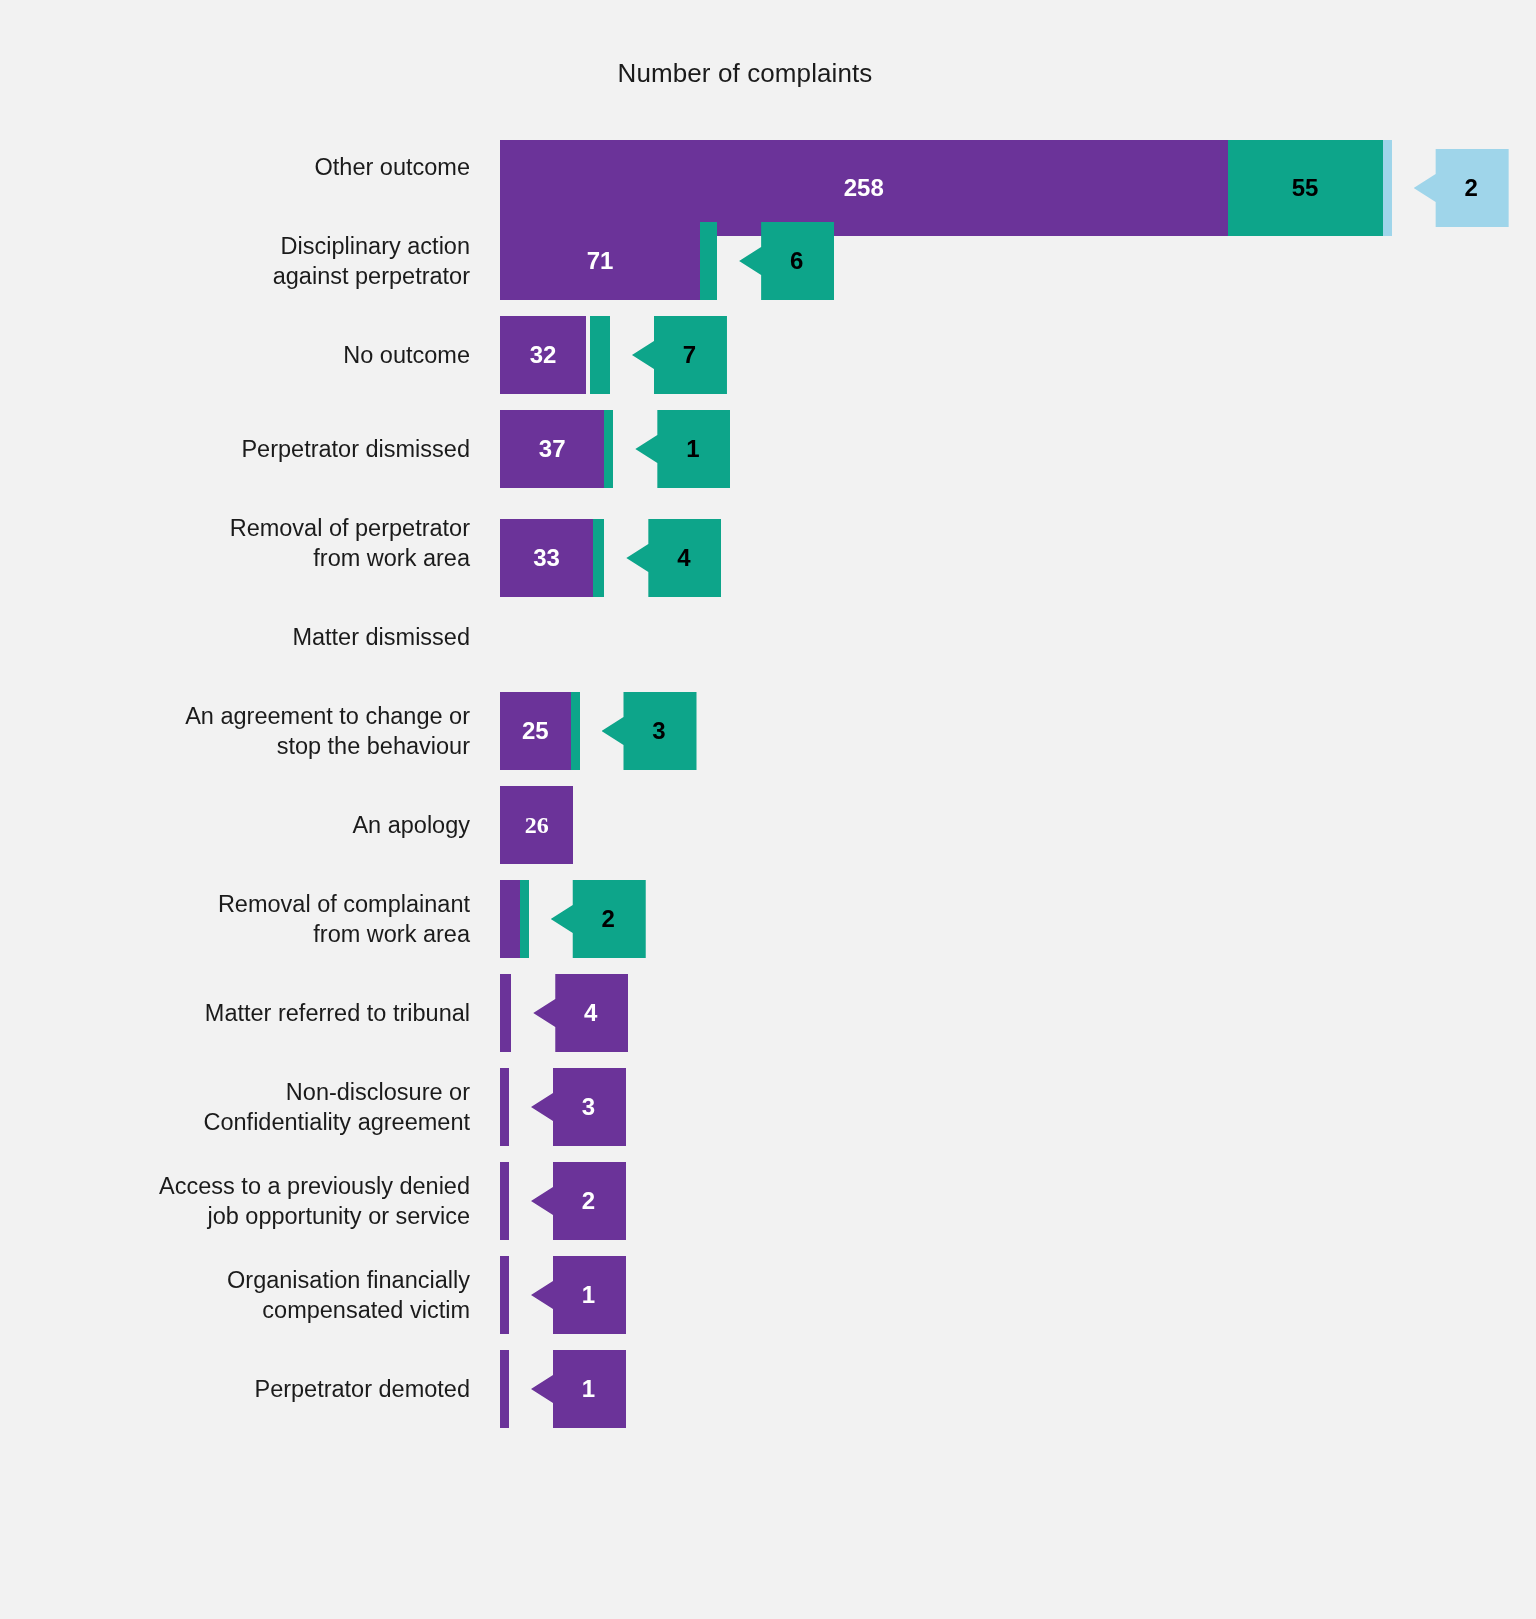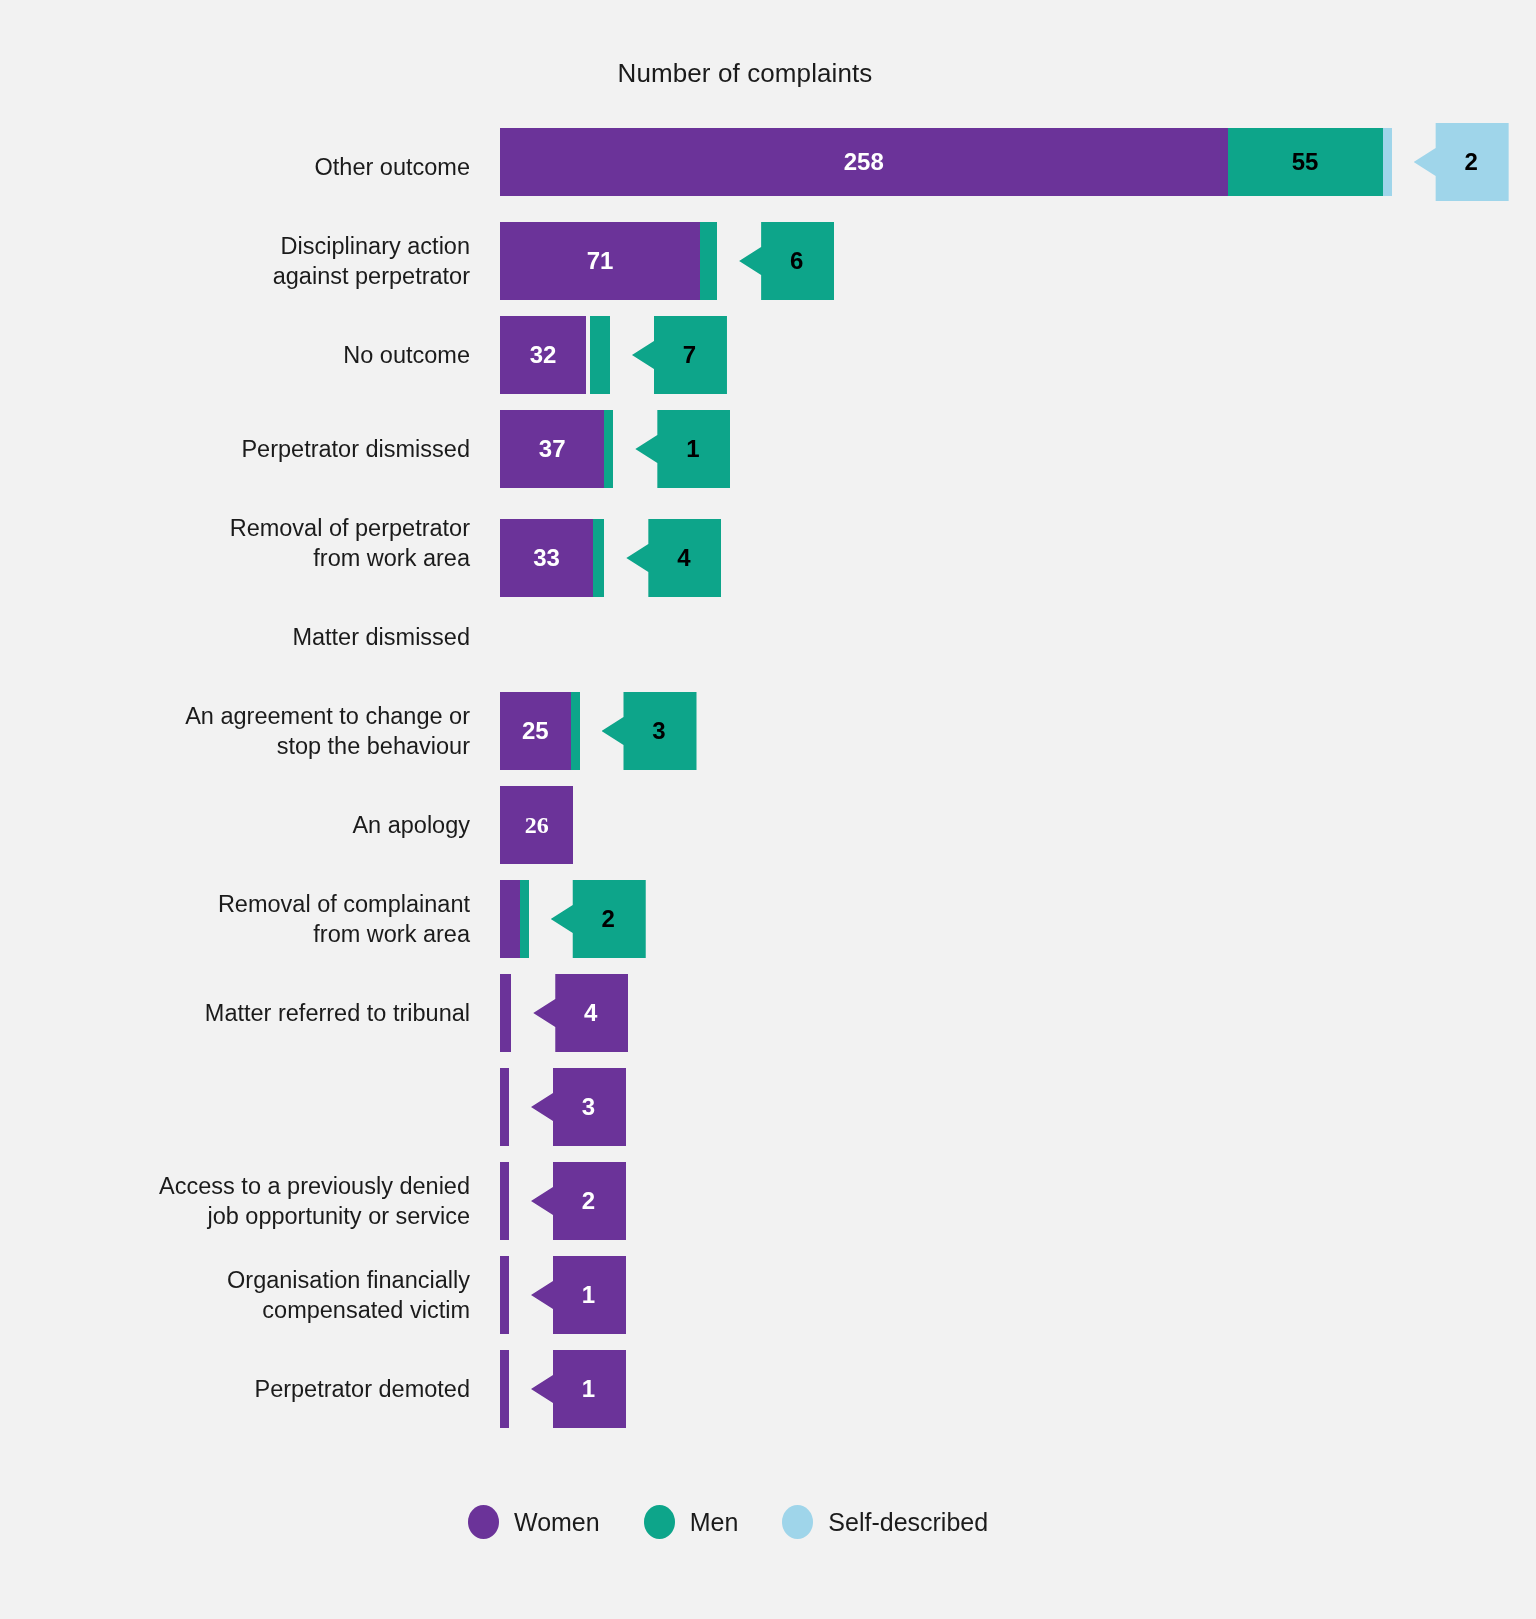--- a/index.html
+++ b/index.html
@@ -156,21 +156,21 @@
 </head>
 <body>
 
 <div id="chart-root">
 
   <div class="chart-title">Number of complaints</div>
 
   <div class="plot" id="plot">
       <div class="row" style="height: 94px;">
         <div class="cat-label" style="top: 32px;">Other outcome</div>
-        <div class="bars" style="height: 68px; top: 8px; width: 1000px;">
+        <div class="bars" style="height: 96px; top: 20px; width: 1000px;">
           <div class="seg seg-women" style="left: 0px; width: 727.56px;">
             <span class="seg-label lbl-light">258</span>
           </div>
           <div class="seg seg-men" style="left: 727.56px; width: 155.1px;">
             <span class="seg-label lbl-dark">55</span>
           </div>
           <div class="seg seg-self" style="left: 882.66px; width: 9px;"></div>
           <div class="callout" style="left: 913.66px; width: 95px; height: 78px;">
             <div class="callout-shape callout-self"></div>
             <span class="callout-text lbl-dark">2</span>
@@ -272,20 +272,22 @@
         <div class="cat-label" style="top: 32px;">Matter referred to tribunal</div>
         <div class="bars" style="height: 78px; top: 8px; width: 1000px;">
           <div class="seg seg-women" style="left: 0px; width: 11.28px;"></div>
           <div class="callout" style="left: 33.28px; width: 95px; height: 78px;">
             <div class="callout-shape callout-women"></div>
             <span class="callout-text lbl-light">4</span>
           </div>
         </div>
       </div>
       <div class="row" style="height: 94px;">
+        <div class="cat-label" style="top: 17px;">Non-disclosure or
+Confidentiality agreement</div>
         <div class="bars" style="height: 78px; top: 8px; width: 1000px;">
           <div class="seg seg-women" style="left: 0px; width: 9px;"></div>
           <div class="callout" style="left: 31px; width: 95px; height: 78px;">
             <div class="callout-shape callout-women"></div>
             <span class="callout-text lbl-light">3</span>
           </div>
         </div>
       </div>
       <div class="row" style="height: 94px;">
         <div class="cat-label" style="top: 17px;">Access to a previously denied
@@ -314,28 +316,14 @@
         <div class="bars" style="height: 78px; top: 8px; width: 1000px;">
           <div class="seg seg-women" style="left: 0px; width: 9px;"></div>
           <div class="callout" style="left: 31px; width: 95px; height: 78px;">
             <div class="callout-shape callout-women"></div>
             <span class="callout-text lbl-light">1</span>
           </div>
         </div>
       </div>
     </div>
 
-  <div class="legend" id="legend">
-      <div class="legend-item">
-        <span class="legend-dot" style="background: rgb(107, 51, 153);"></span>
-        <span class="legend-label">Women</span>
-      </div>
-      <div class="legend-item">
-        <span class="legend-dot" style="background: rgb(13, 165, 138);"></span>
-        <span class="legend-label">Men</span>
-      </div>
-      <div class="legend-item">
-        <span class="legend-dot" style="background: rgb(159, 213, 234);"></span>
-        <span class="legend-label">Self-described</span>
-      </div>
-    </div>
 
 </div>
 
 </body></html>

